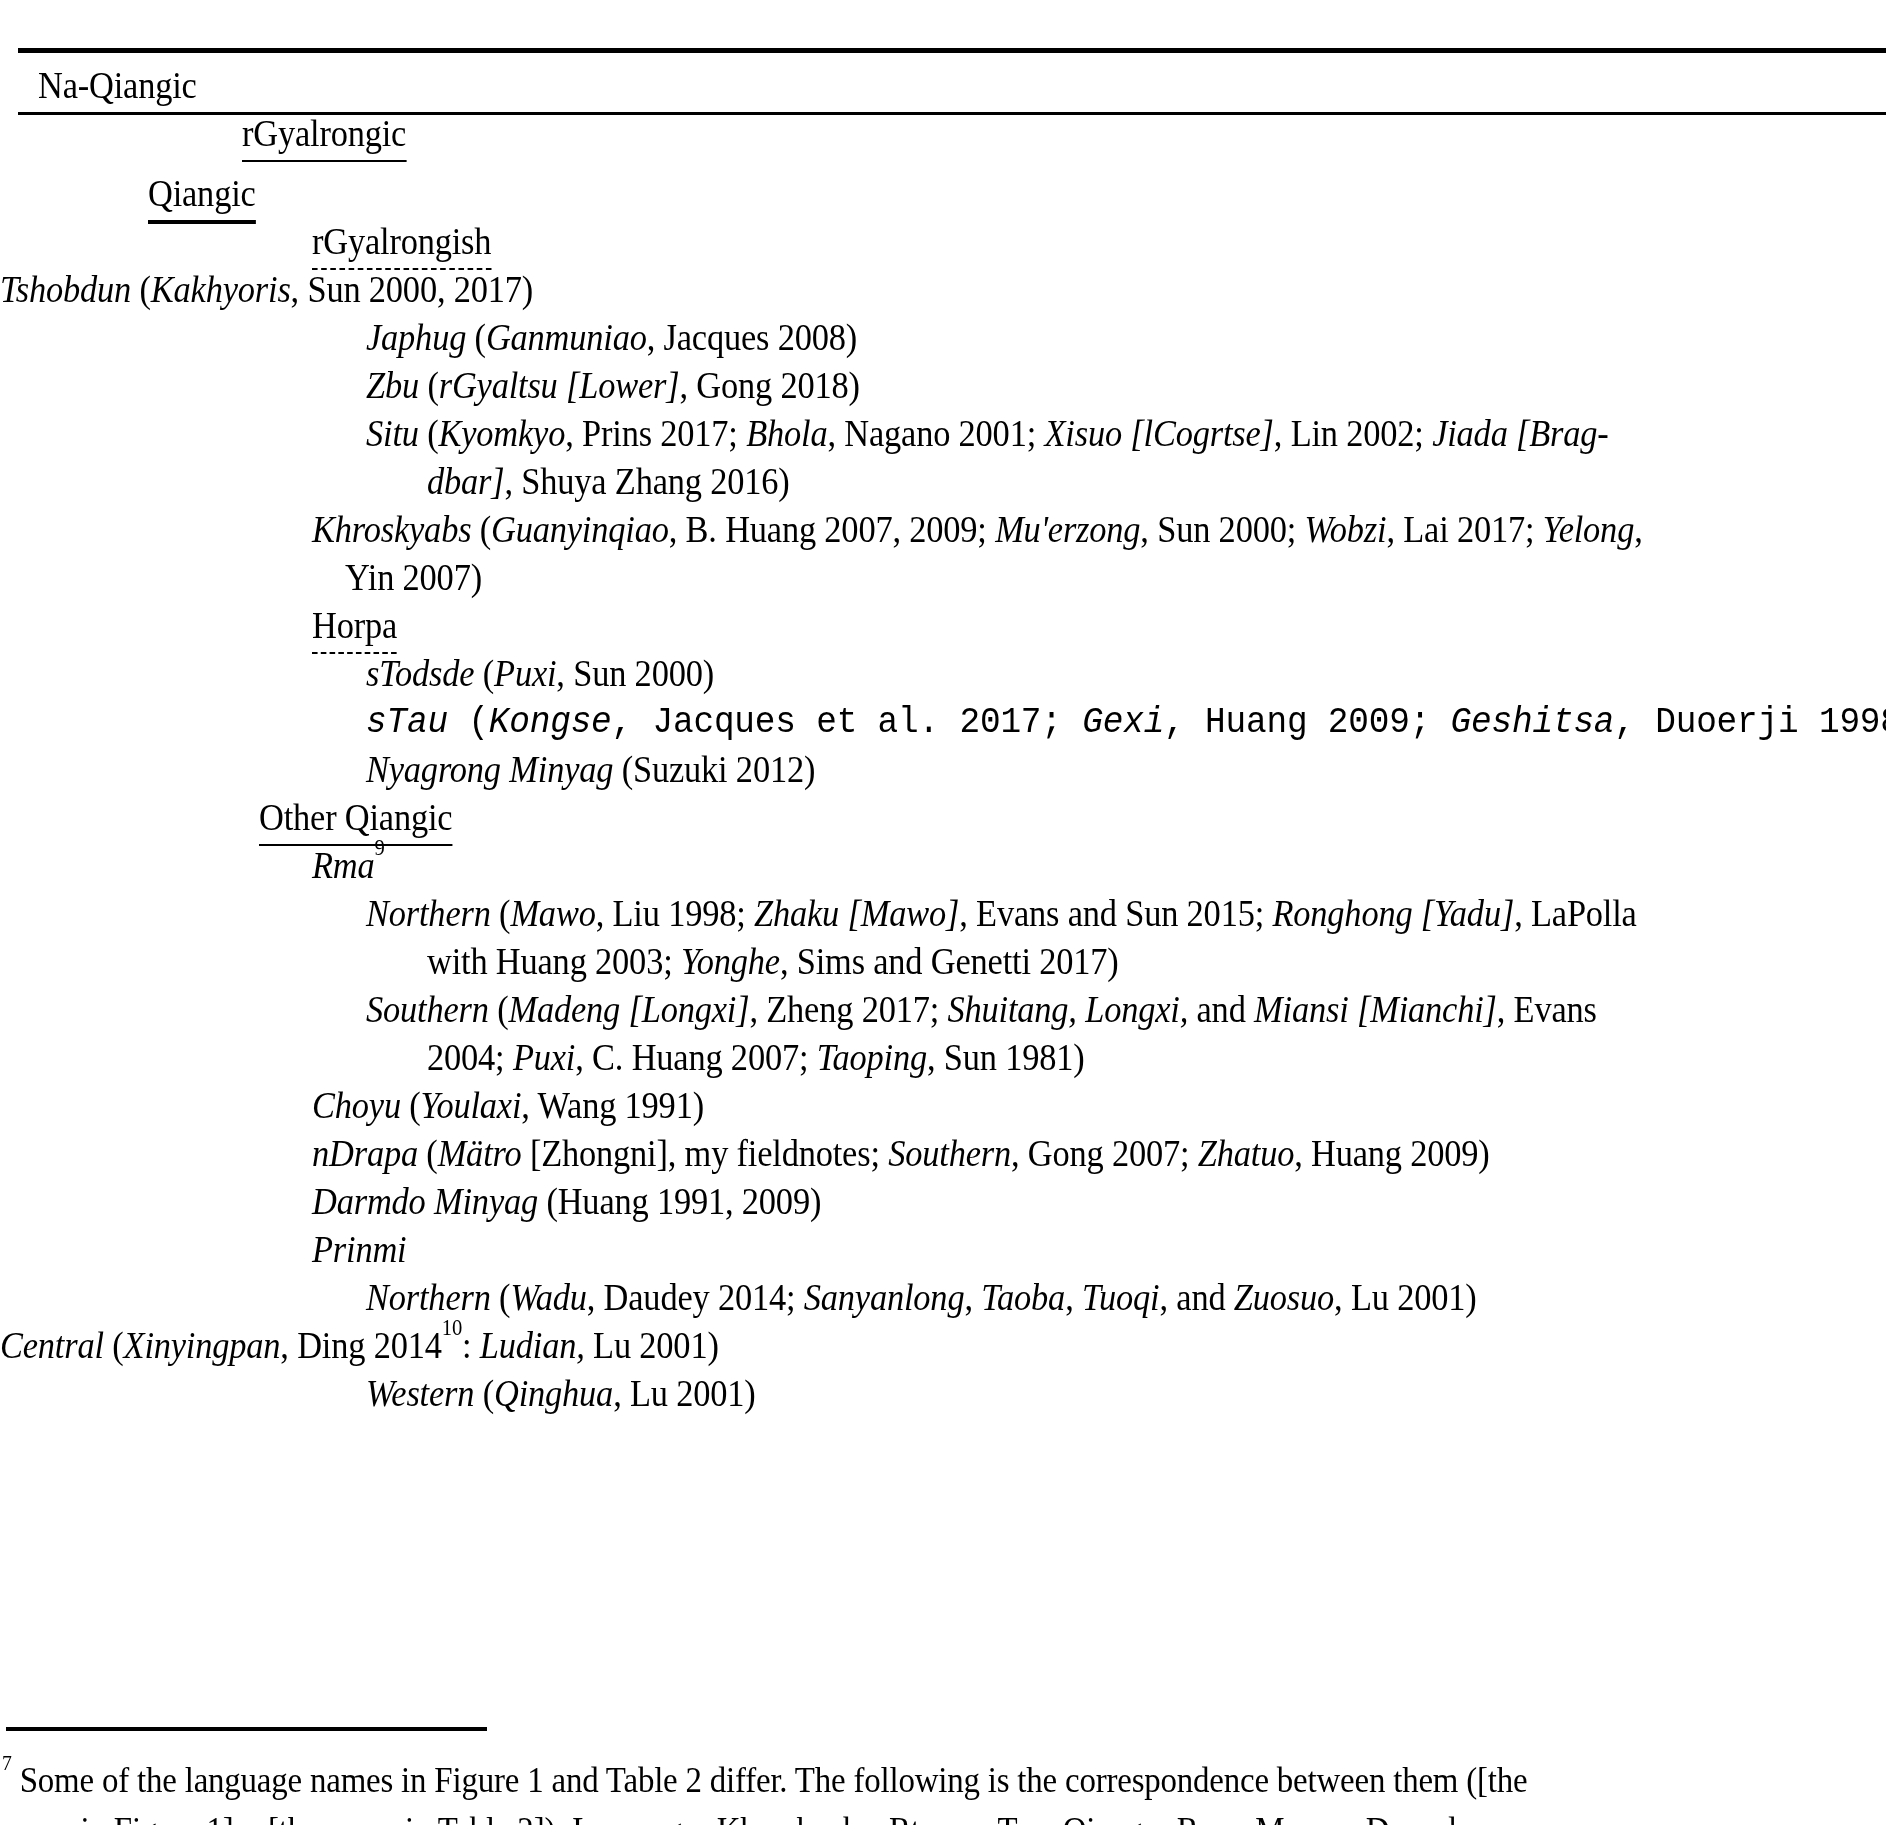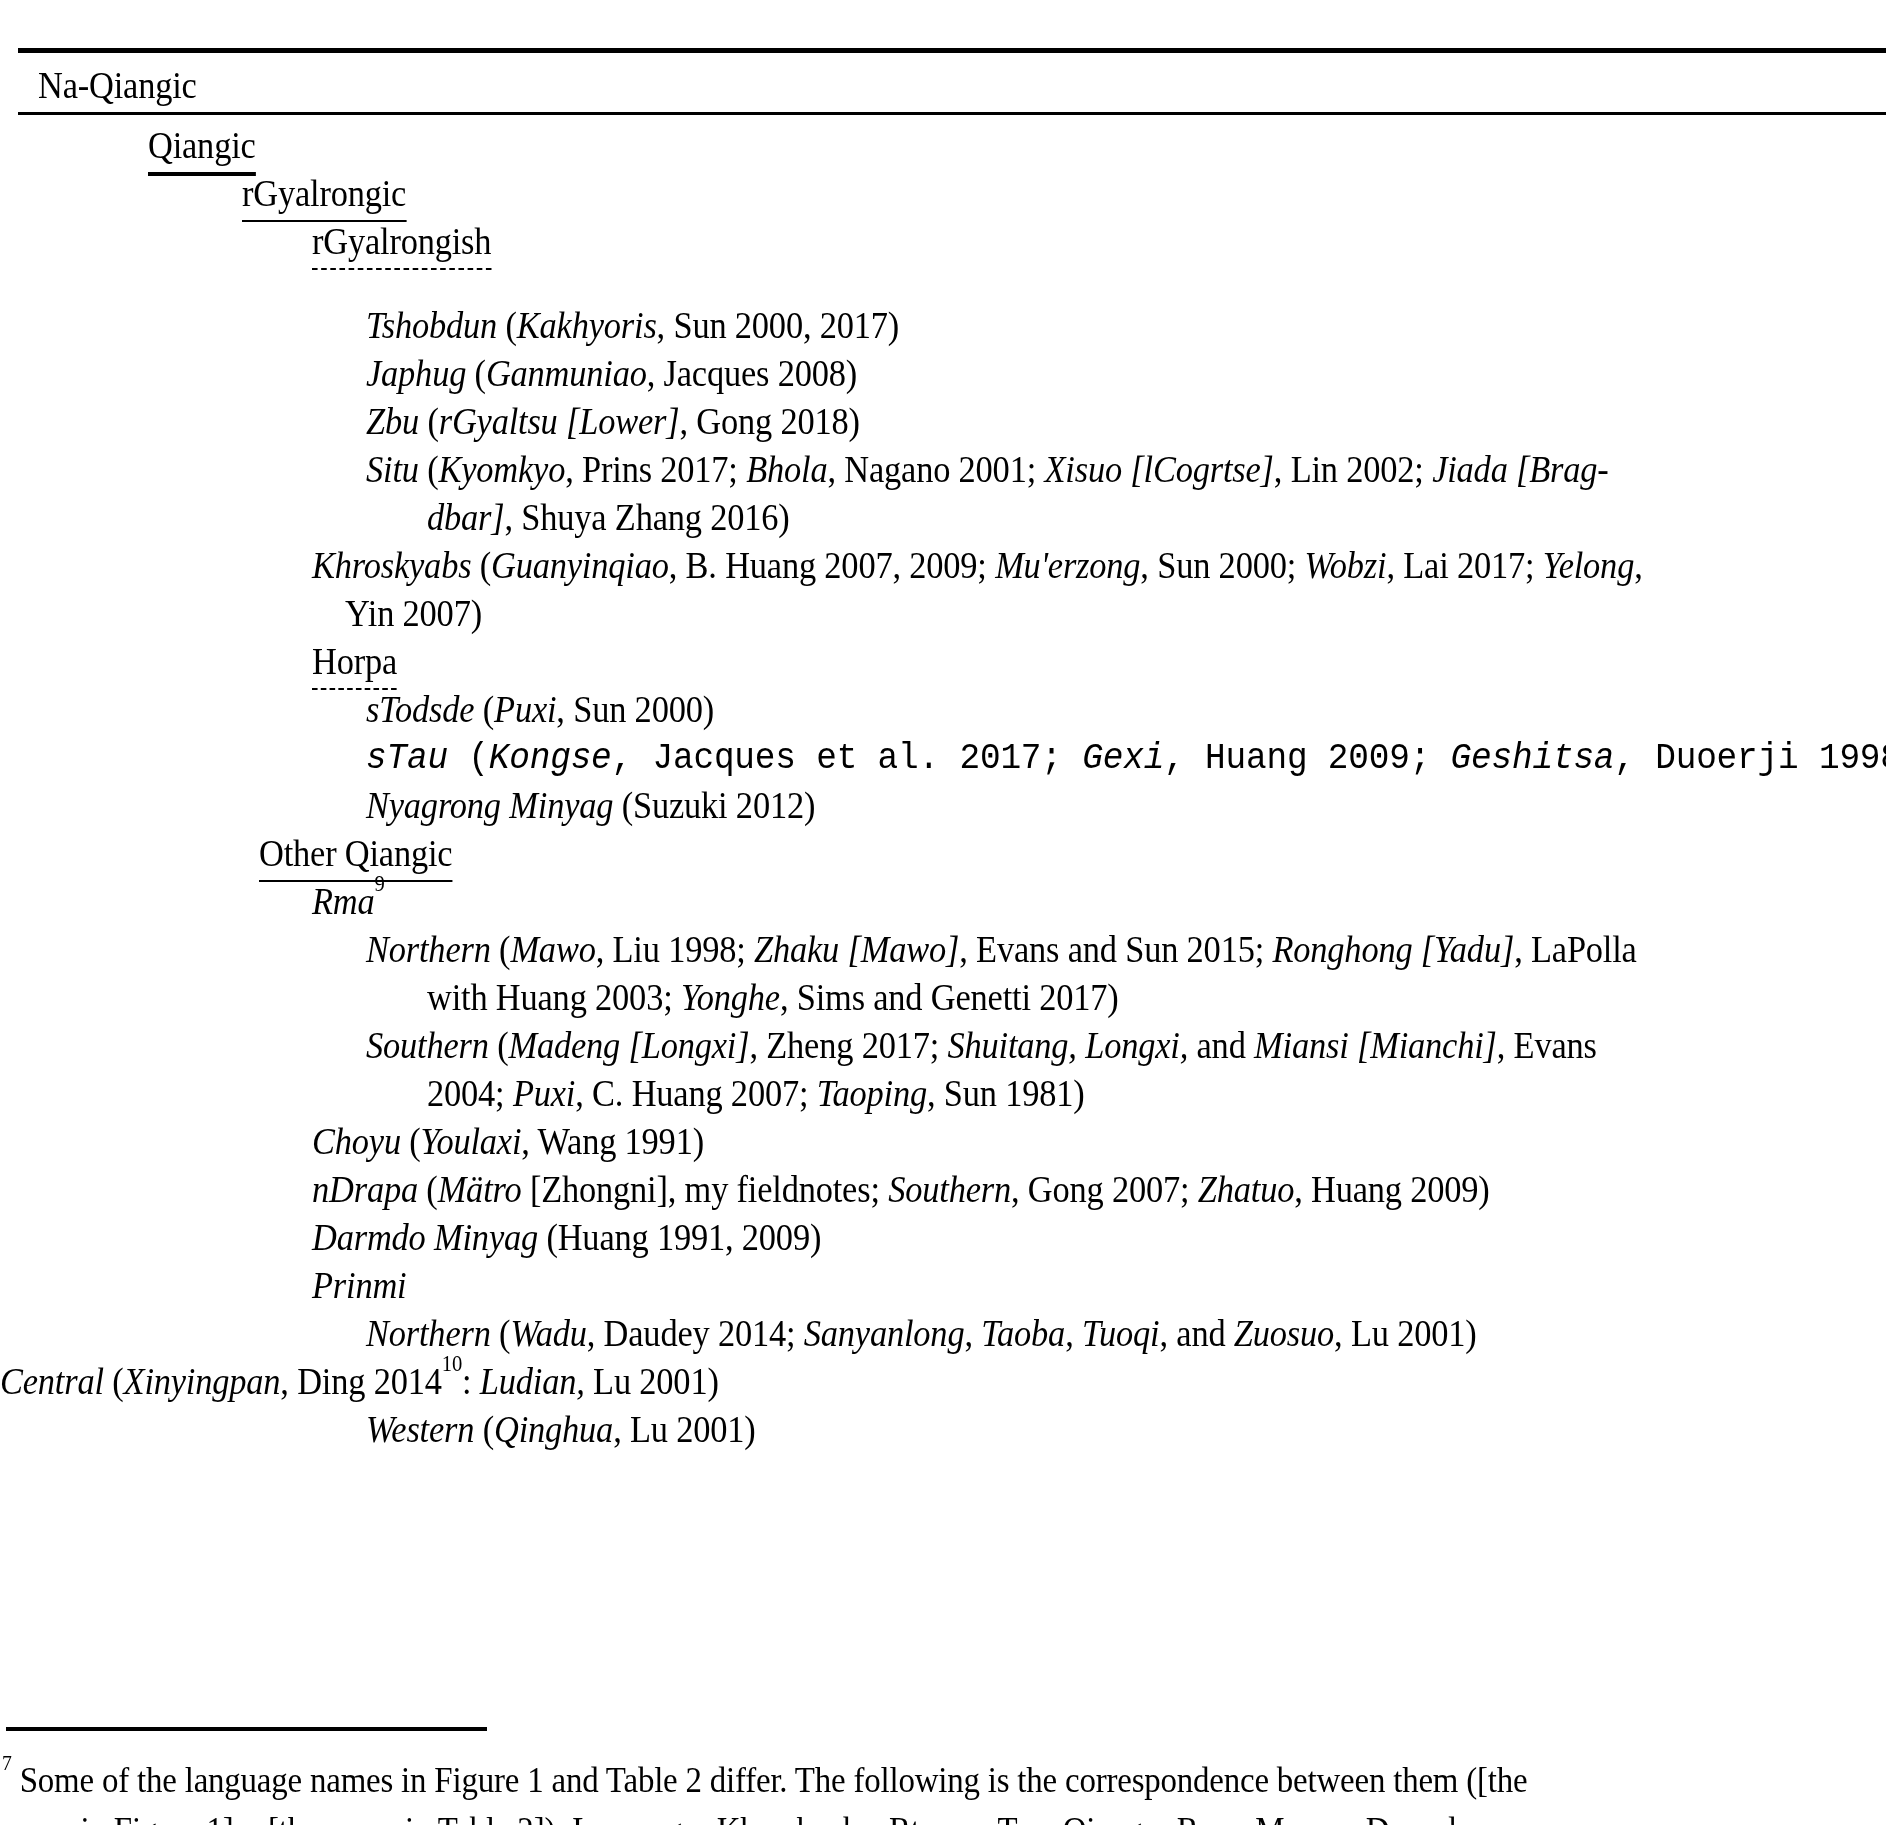--- a/index.html
+++ b/index.html
@@ -48,24 +48,24 @@
   .fline .row-inner { transform: scaleX(0.94); }
 </style>
 </head>
 <body>
 
 <div id="page">
   <div class="rule" id="rule-top"></div>
   <div class="rule" id="rule-header"></div>
   <div id="tree">
       <div class="row" style="padding-left: 38px;"><span class="row-inner u-solid"><span class="rm">Na-Qiangic</span></span></div>
+      <div class="row" style="padding-left: 242px;"><span class="row-inner u-solid"><span class="rm">rGyalrongic</span></span></div>
       <div class="row gap" style="padding-left: 148px;"><span class="row-inner u-solid-thick"><span class="rm">Qiangic</span></span></div>
-      <div class="row" style="padding-left: 242px;"><span class="row-inner u-solid"><span class="rm">rGyalrongic</span></span></div>
       <div class="row" style="padding-left: 312px;"><span class="row-inner u-dashed"><span class="rm">rGyalrongish</span></span></div>
-      <div class="row" style="padding-left: 366px; margin-top: 36px;"><span class="row-inner"><span class="it">Tshobdun</span><span class="rm"> (</span><span class="it">Kakhyoris</span><span class="rm">, Sun 2000, 2017)</span></span></div>
+      <div class="row" style=""><span class="row-inner"><span class="it">Tshobdun</span><span class="rm"> (</span><span class="it">Kakhyoris</span><span class="rm">, Sun 2000, 2017)</span></span></div>
       <div class="row" style="padding-left: 366px;"><span class="row-inner"><span class="it">Japhug</span><span class="rm"> (</span><span class="it">Ganmuniao</span><span class="rm">, Jacques 2008)</span></span></div>
       <div class="row" style="padding-left: 366px; text-decoration: underline;"><span class="row-inner"><span class="it">Zbu</span><span class="rm"> (</span><span class="it">rGyaltsu [Lower]</span><span class="rm">, Gong 2018)</span></span></div>
       <div class="row" style="padding-left: 366px;"><span class="row-inner"><span class="it">Situ</span><span class="rm"> (</span><span class="it">Kyomkyo</span><span class="rm">, Prins 2017; </span><span class="it">Bhola</span><span class="rm">, Nagano 2001; </span><span class="it">Xisuo [lCogrtse]</span><span class="rm">, Lin 2002; </span><span class="it">Jiada [Brag-</span></span></div>
       <div class="row" style="padding-left: 427px;"><span class="row-inner"><span class="it">dbar]</span><span class="rm">, Shuya Zhang 2016)</span></span></div>
       <div class="row" style="padding-left: 312px;"><span class="row-inner"><span class="it">Khroskyabs</span><span class="rm"> (</span><span class="it">Guanyinqiao</span><span class="rm">, B. Huang 2007, 2009; </span><span class="it">Mu'erzong</span><span class="rm">, Sun 2000; </span><span class="it">Wobzi</span><span class="rm">, Lai 2017; </span><span class="it">Yelong</span><span class="rm">,</span></span></div>
       <div class="row" style="padding-left: 345px;"><span class="row-inner"><span class="rm">Yin 2007)</span></span></div>
       <div class="row" style="padding-left: 312px;"><span class="row-inner u-dashed"><span class="rm">Horpa</span></span></div>
       <div class="row" style="padding-left: 366px;"><span class="row-inner"><span class="it">sTodsde</span><span class="rm"> (</span><span class="it">Puxi</span><span class="rm">, Sun 2000)</span></span></div>
       <div class="row" style="padding-left: 366px; font-family: Liberation Mono, monospace;"><span class="row-inner"><span class="it">sTau</span><span class="rm"> (</span><span class="it">Kongse</span><span class="rm">, Jacques et al. 2017; </span><span class="it">Gexi</span><span class="rm">, Huang 2009; </span><span class="it">Geshitsa</span><span class="rm">, Duoerji 1998)</span></span></div>
       <div class="row" style="padding-left: 366px; font-family: Liberation Serif, serif;"><span class="row-inner"><span class="it">Nyagrong Minyag</span><span class="rm"> (Suzuki 2012)</span></span></div>

